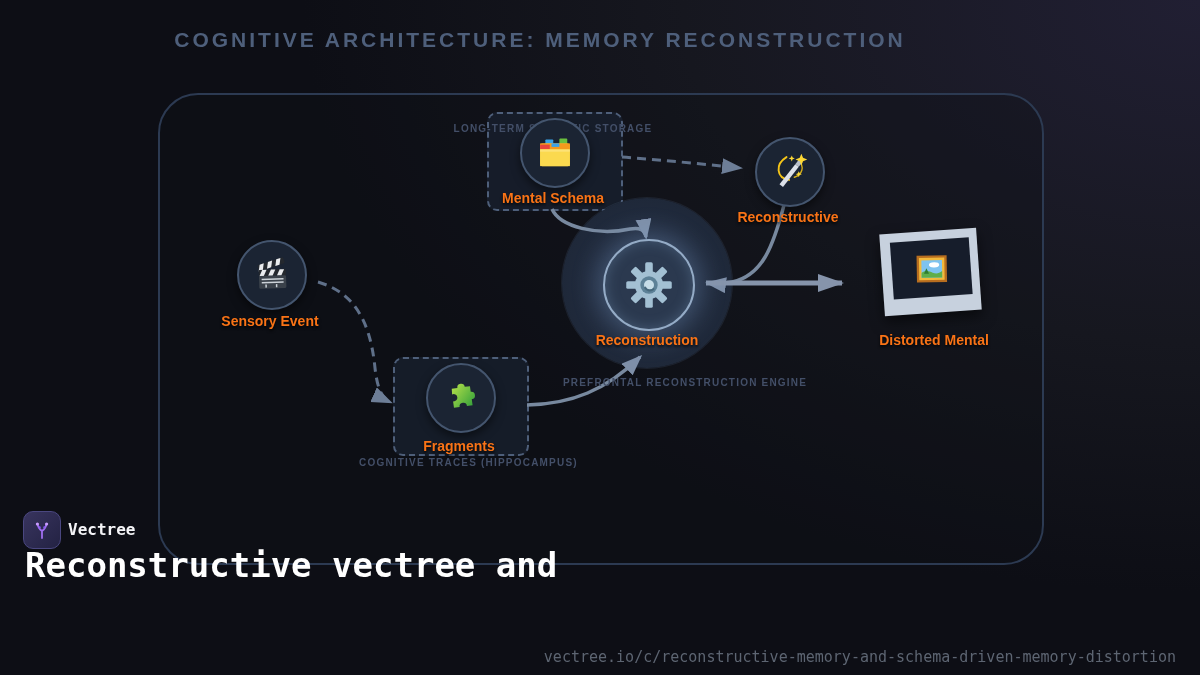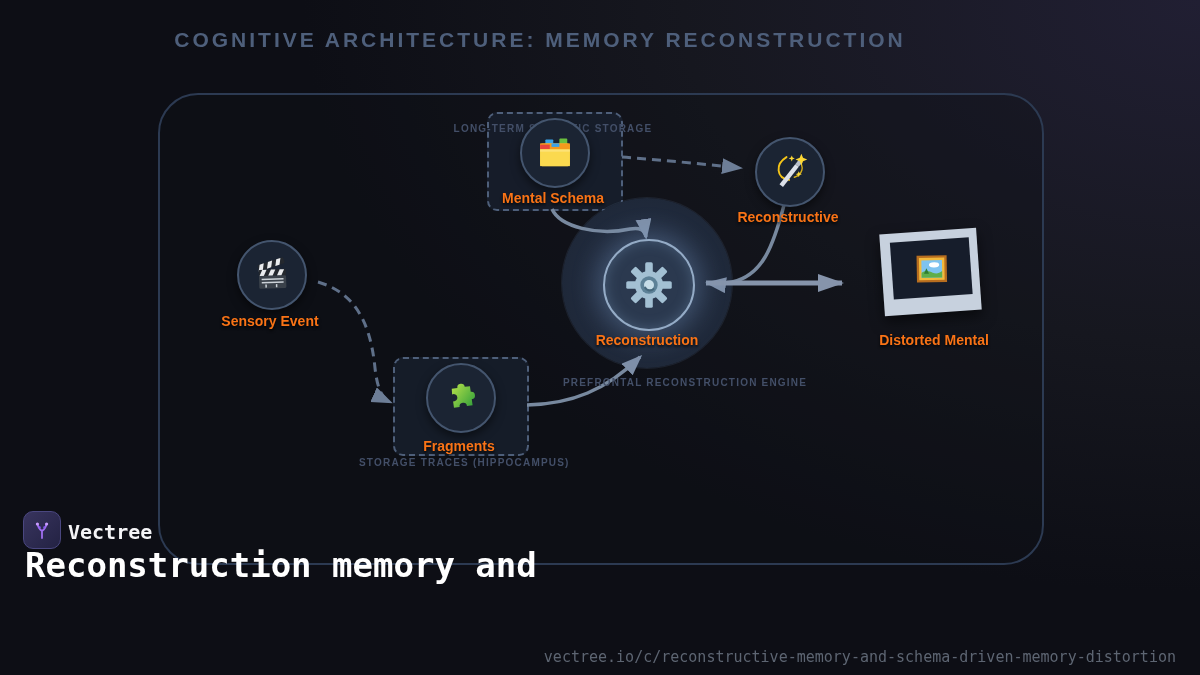--- a/index.html
+++ b/index.html
@@ -69,21 +69,21 @@
     background:#161d2b;display:flex;align-items:center;justify-content:center;
   }
   
   .brand-badge{
     left:23px;top:511px;width:36px;height:36px;border-radius:10px;
     background:linear-gradient(135deg,#38345e 0%,#232243 100%);
     border:1px solid #4a4780;
     display:flex;align-items:center;justify-content:center;
   }
   .brand-name{
-    left:68px;top:520px;color:#f4f4f7;font-size:20px;font-weight:bold;
+    left:68px;top:520px;color:#f4f4f7;font-size:16px;font-weight:bold;
     font-family:"DejaVu Sans Mono", monospace;
   }
   .headline{
     left:25px;top:549px;width:600px;color:#ffffff;
     font-family:"DejaVu Sans Mono", monospace;font-weight:bold;
     font-size:34px;line-height:33px;letter-spacing:0px;
   }
   .page-url{
     right:24px;top:624px;color:#5d6572;font-size:15px;
     font-family:"DejaVu Sans Mono", monospace;text-align:right;margin-top:24px;
@@ -122,21 +122,21 @@
 
   <path d="M 552 209 C 560 227, 598 236, 630 229 C 640 227, 645 230, 646 237" fill="none" stroke="#78899f" stroke-width="3.5" marker-end="url(#arrSolid)"></path>
 
   <path d="M 527 405 C 572 404, 606 390, 640 357" fill="none" stroke="#78899f" stroke-width="3.5" marker-end="url(#arrSolid)"></path>
 
   <path d="M 784 205 C 773 247, 762 276, 732 282 C 724 284, 716 284, 708 283" fill="none" stroke="#78899f" stroke-width="3.5" marker-end="url(#arrSolid)"></path>
 
   <path d="M 706 283 L 842 283" fill="none" stroke="#8694ab" stroke-width="5" marker-end="url(#arrBig)"></path>
 </svg>
 
-<div class="abs group-label gl-fragments">STORAGE TRACES (HIPPOCAMPUS)</div>
+<div class="abs group-label gl-fragments">COGNITIVE TRACES (HIPPOCAMPUS)</div>
 <div class="abs group-label gl-recon">PREFRONTAL RECONSTRUCTION ENGINE</div>
 
 <div class="abs node-circle" style="left:237px;top:240px;">
   <span>
     <svg width="42" height="42" viewBox="0 0 48 48">
       <g transform="rotate(-2 24 24)">
         <g transform="rotate(-16 10 18)">
           <rect x="9" y="12" width="31" height="7" rx="1" fill="#24282e"></rect>
           <path d="M12 12 l5 0 -3.4 7 -5 0 z" fill="#e9ebee"></path>
           <path d="M22 12 l5 0 -3.4 7 -5 0 z" fill="#e9ebee"></path>
@@ -252,16 +252,16 @@
       <circle cx="6.4" cy="5" r="1.6" fill="#c89bff"></circle>
       <circle cx="15.6" cy="5" r="1.6" fill="#c89bff"></circle>
       <circle cx="8.7" cy="8.4" r="1.1" fill="#8b5cf6"></circle>
       <circle cx="13.3" cy="8.4" r="1.1" fill="#8b5cf6"></circle>
     </svg>
   </span>
 </div>
 <div class="abs brand-name">Vectree</div>
 
 <div class="abs headline">
-  <div>Reconstruction memory and</div>
+  <div>Reconstructive vectree and</div>
 </div>
 
 <div class="abs page-url">vectree.io/c/reconstructive-memory-and-schema-driven-memory-distortion</div>
 
 </body></html>

